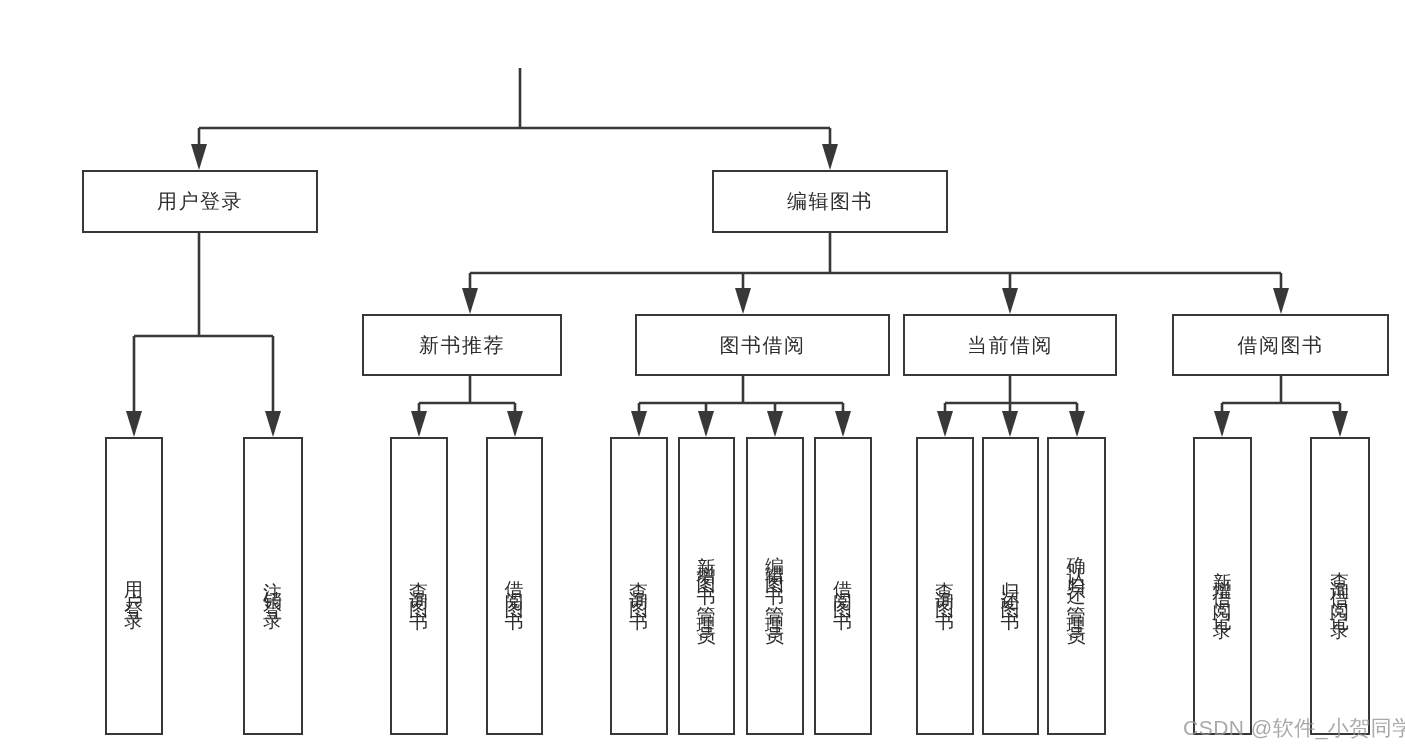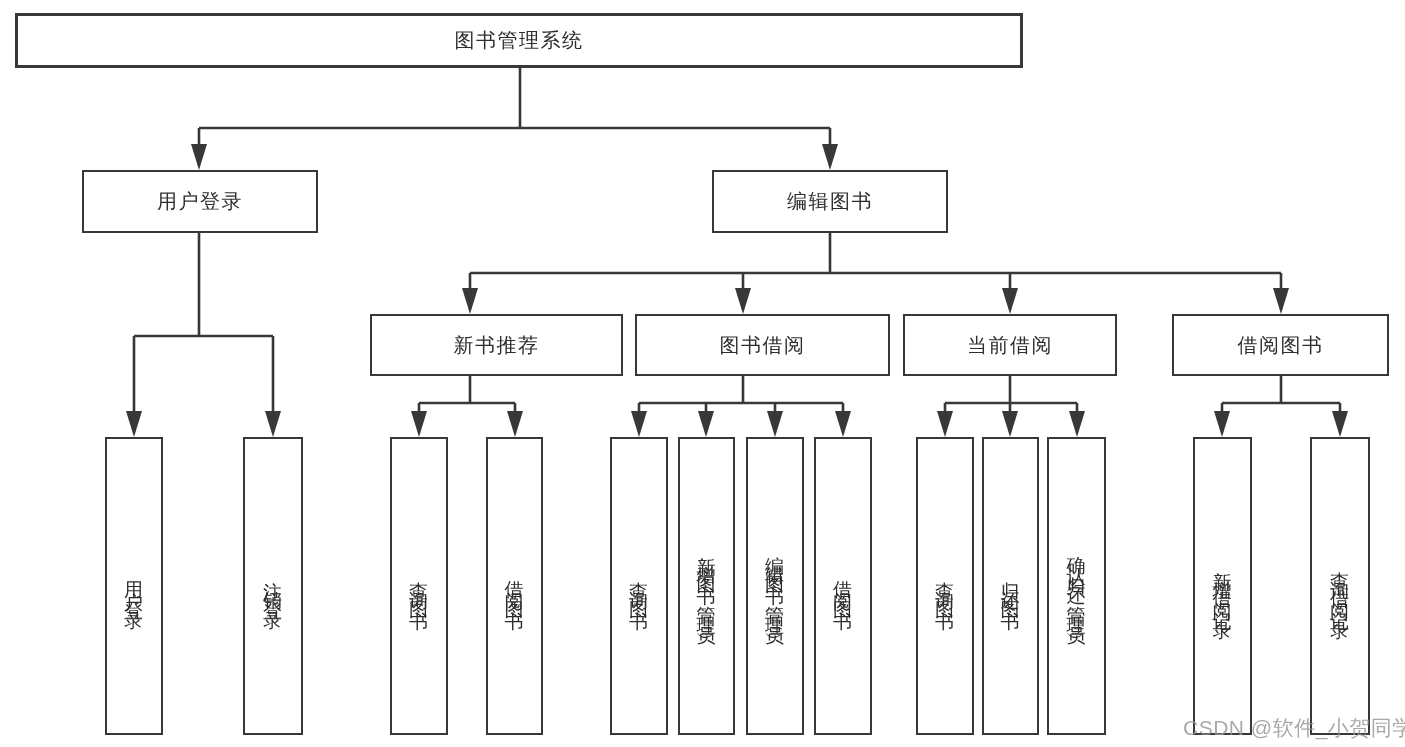--- a/index.html
+++ b/index.html
@@ -120,32 +120,29 @@
       <polygon points="767,411 783,411 775,437"></polygon>
       <polygon points="835,411 851,411 843,437"></polygon>
       <polygon points="937,411 953,411 945,437"></polygon>
       <polygon points="1002,411 1018,411 1010,437"></polygon>
       <polygon points="1069,411 1085,411 1077,437"></polygon>
       <polygon points="1214,411 1230,411 1222,437"></polygon>
       <polygon points="1332,411 1348,411 1340,437"></polygon>
     </g>
   </svg>
 
-  <div class="box root" style="left:15px; top:13px; width:1008px; height:55px;">
-    <span class="hlabel">图书管理系统</span>
-  </div>
 
   <div class="box" style="left:82px; top:170px; width:236px; height:63px;">
     <span class="hlabel">用户登录</span>
   </div>
   <div class="box" style="left:712px; top:170px; width:236px; height:63px;">
     <span class="hlabel">编辑图书</span>
   </div>
 
-  <div class="box" style="left:370px; top:314px; width:253px; height:62px;">
+  <div class="box" style="left:362px; top:314px; width:200px; height:62px;">
     <span class="hlabel">新书推荐</span>
   </div>
   <div class="box" style="left:635px; top:314px; width:255px; height:62px;">
     <span class="hlabel">图书借阅</span>
   </div>
   <div class="box" style="left:903px; top:314px; width:214px; height:62px;">
     <span class="hlabel">当前借阅</span>
   </div>
   <div class="box" style="left:1172px; top:314px; width:217px; height:62px;">
     <span class="hlabel">借阅图书</span>

